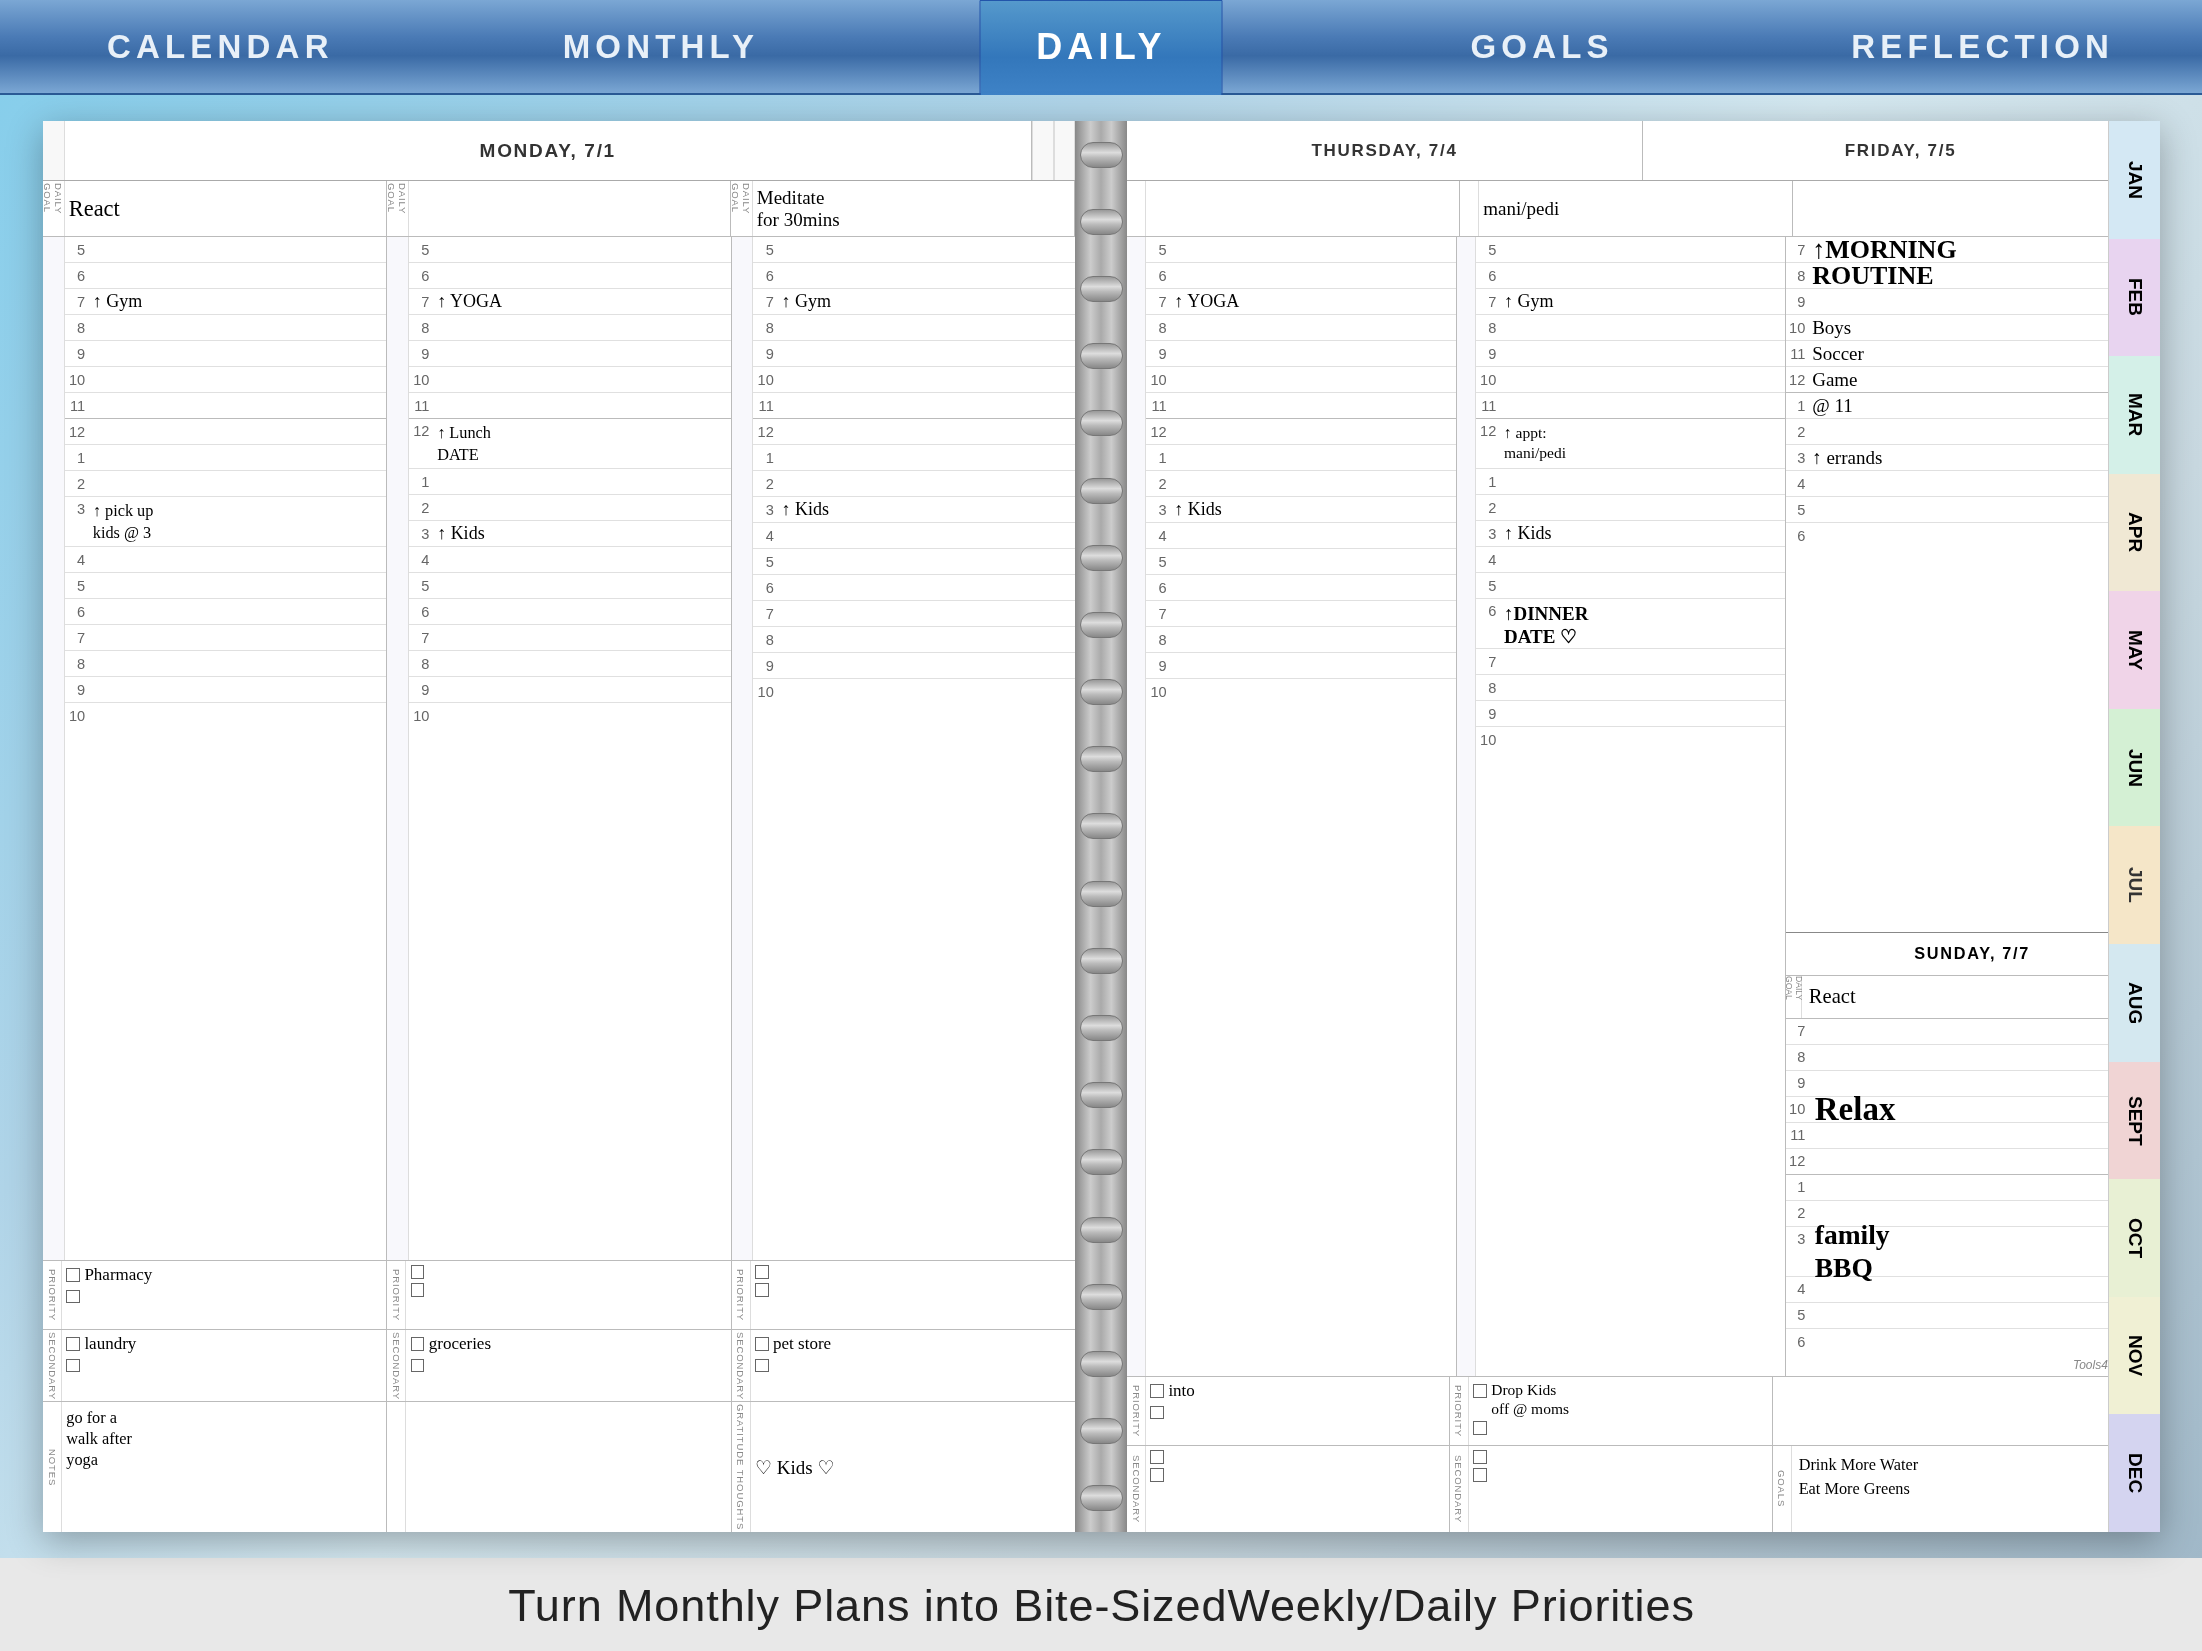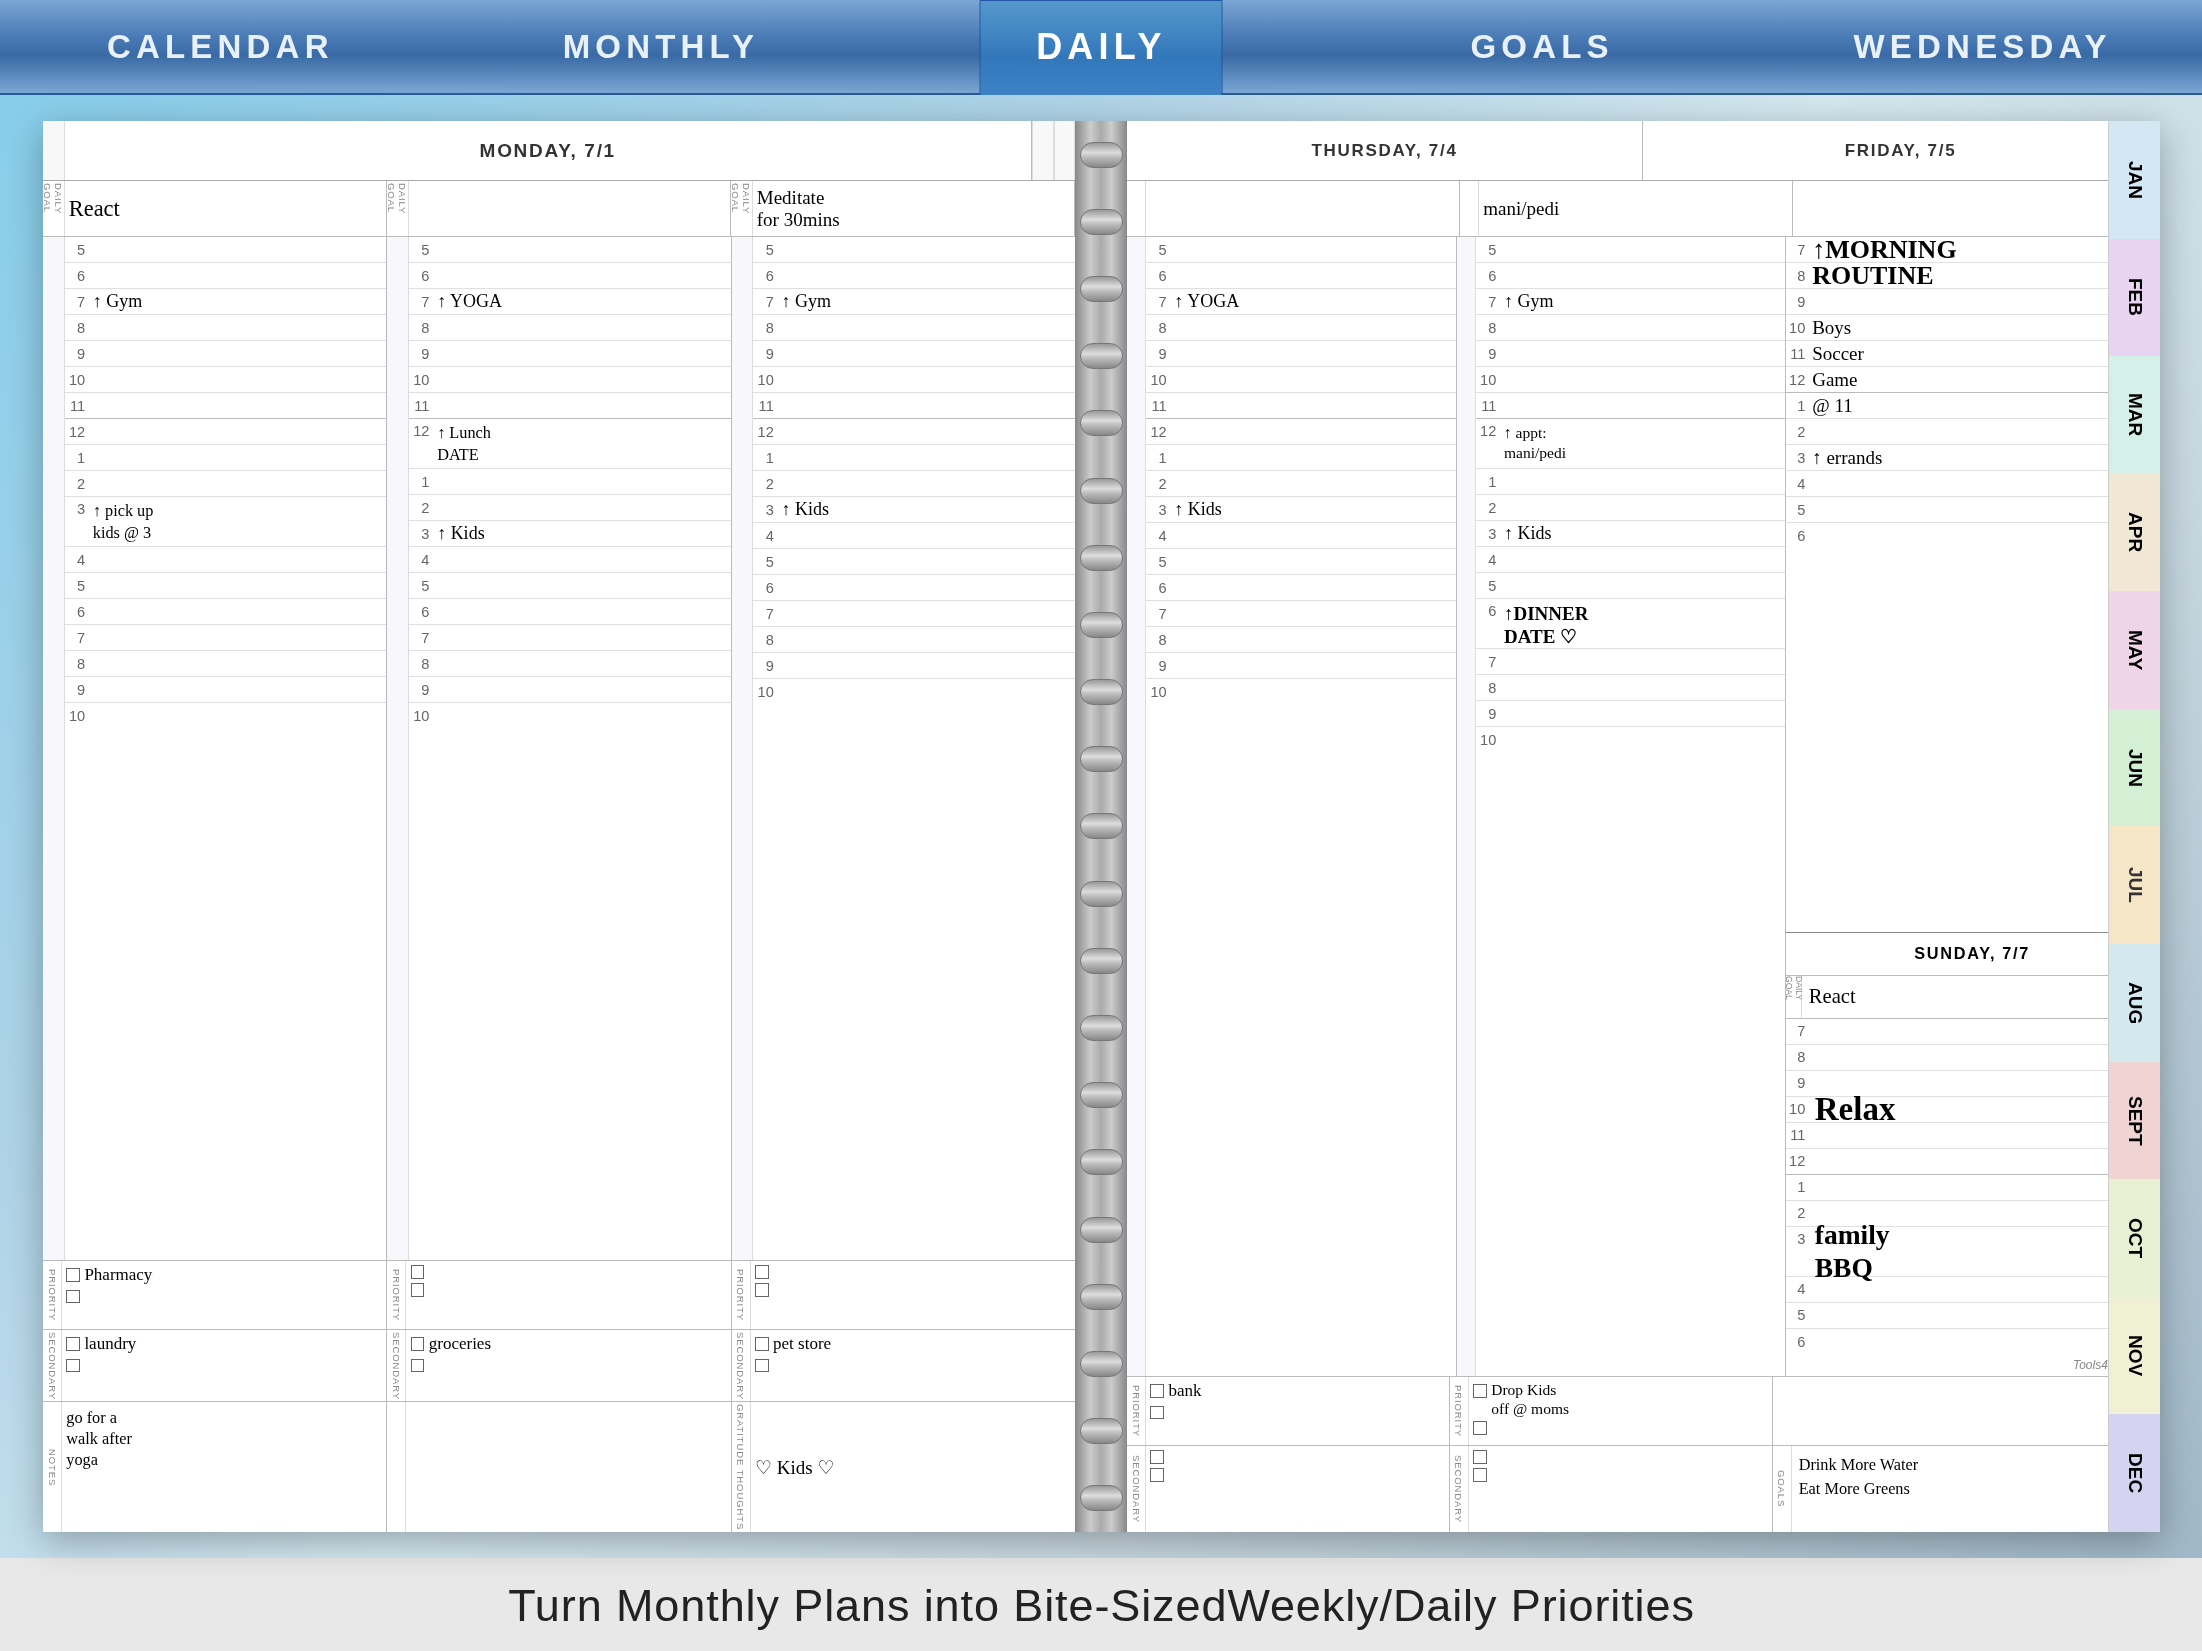--- a/index.html
+++ b/index.html
@@ -221,21 +221,21 @@
     <div class="nav-tab">
       <span>MONTHLY</span>
     </div>
     <div class="nav-tab active">
       <span>DAILY</span>
     </div>
     <div class="nav-tab">
       <span>GOALS</span>
     </div>
     <div class="nav-tab">
-      <span>WEDNESDAY</span>
+      <span>REFLECTION</span>
     </div>
   </div>
 </div>
 
 <div class="planner-wrapper">
   <div class="planner-book">
 
     <div class="left-page">
 
       <div class="day-headers">
@@ -912,21 +912,21 @@
       </div>
 
       <div style="flex-shrink:0; border-top:1.7px solid #bbb;">
 
         <div style="display:flex; border-bottom:0.9px solid #bbb; min-height:69px;">
           <div style="display:flex; flex:1; border-right:0.9px solid #bbb;">
             <div style="writing-mode:vertical-rl; font-size:9.5px; color:#888; letter-spacing:0.9px; padding:1.7px; width:19px; flex-shrink:0; display:flex; align-items:center; justify-content:center; border-right:0.9px solid #ddd;">PRIORITY</div>
             <div style="flex:1; padding:4.3px;">
               <div style="display:flex; align-items:center; gap:4.3px; margin-bottom:4.3px;">
                   <span style="width:13.8px; height:13.8px; border:1.3px solid #666; display:inline-block; flex-shrink:0;"></span>
-                  <span style="font-family:'Segoe Script',cursive; font-size:17px;">bank</span>
+                  <span style="font-family:'Segoe Script',cursive; font-size:17px;">into</span>
                 </div>
               <div style="display:flex; align-items:center; gap:4.3px;">
                   <span style="width:13.8px; height:13.8px; border:1.3px solid #666; display:inline-block; flex-shrink:0;"></span>
                 </div>
             </div>
           </div>
           <div style="display:flex; flex:1; border-right:0.9px solid #bbb;">
             <div style="writing-mode:vertical-rl; font-size:9.5px; color:#888; letter-spacing:0.9px; padding:1.7px; width:19px; flex-shrink:0; display:flex; align-items:center; justify-content:center; border-right:0.9px solid #ddd;">PRIORITY</div>
             <div style="flex:1; padding:4.3px;">
               <div style="display:flex; align-items:flex-start; gap:4.3px; margin-bottom:2.6px;">

